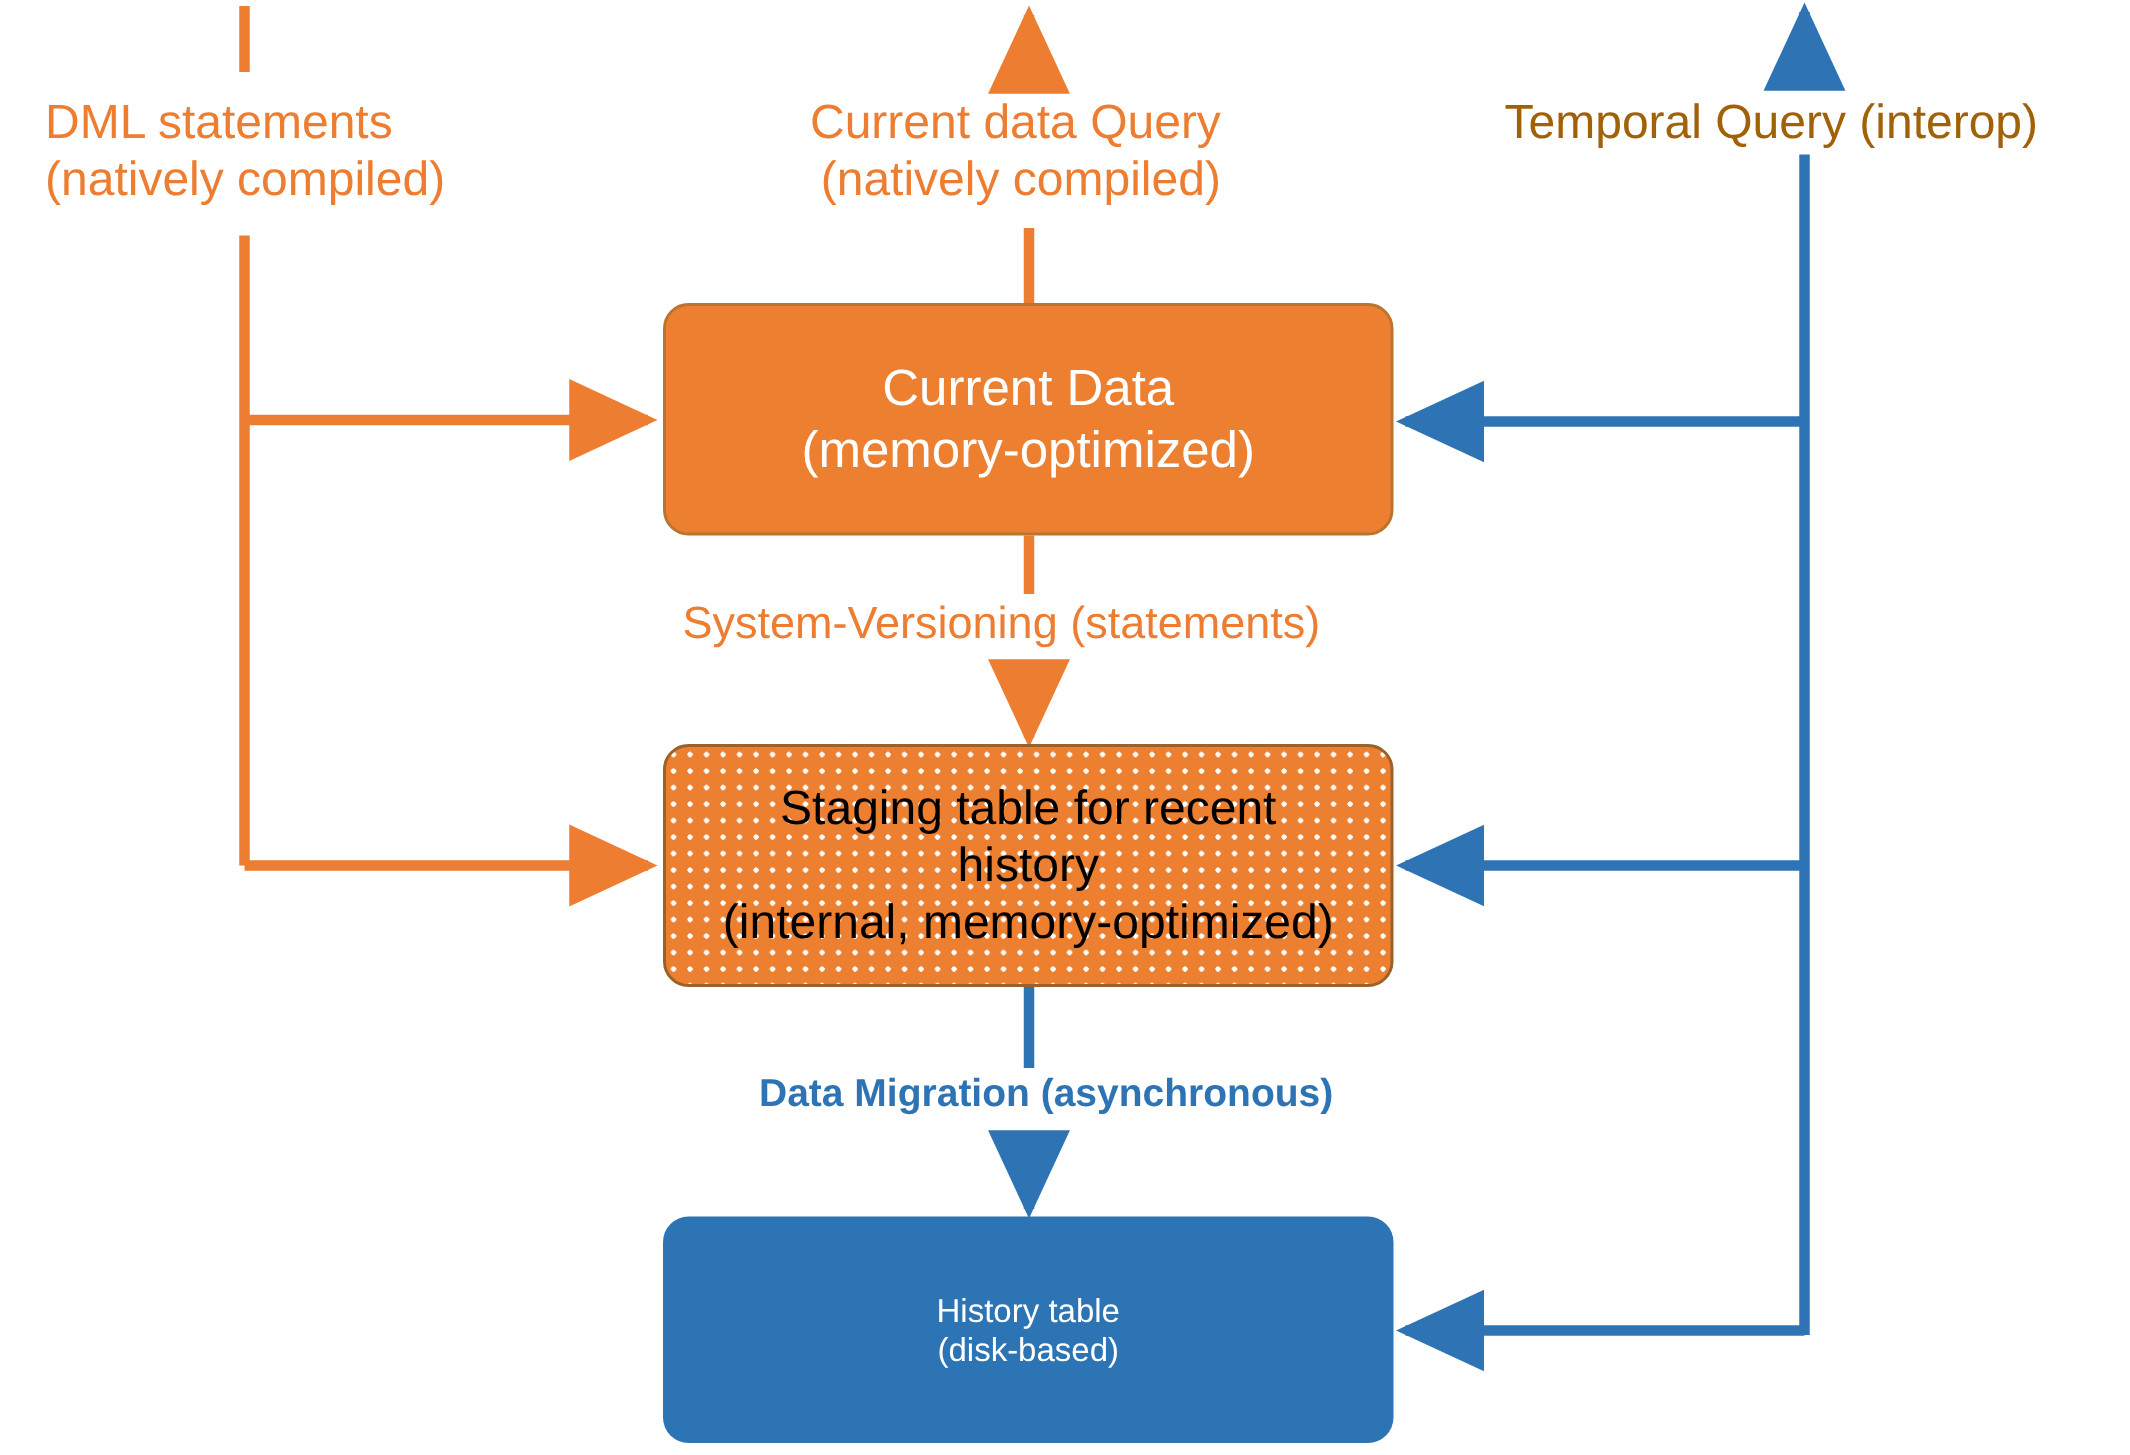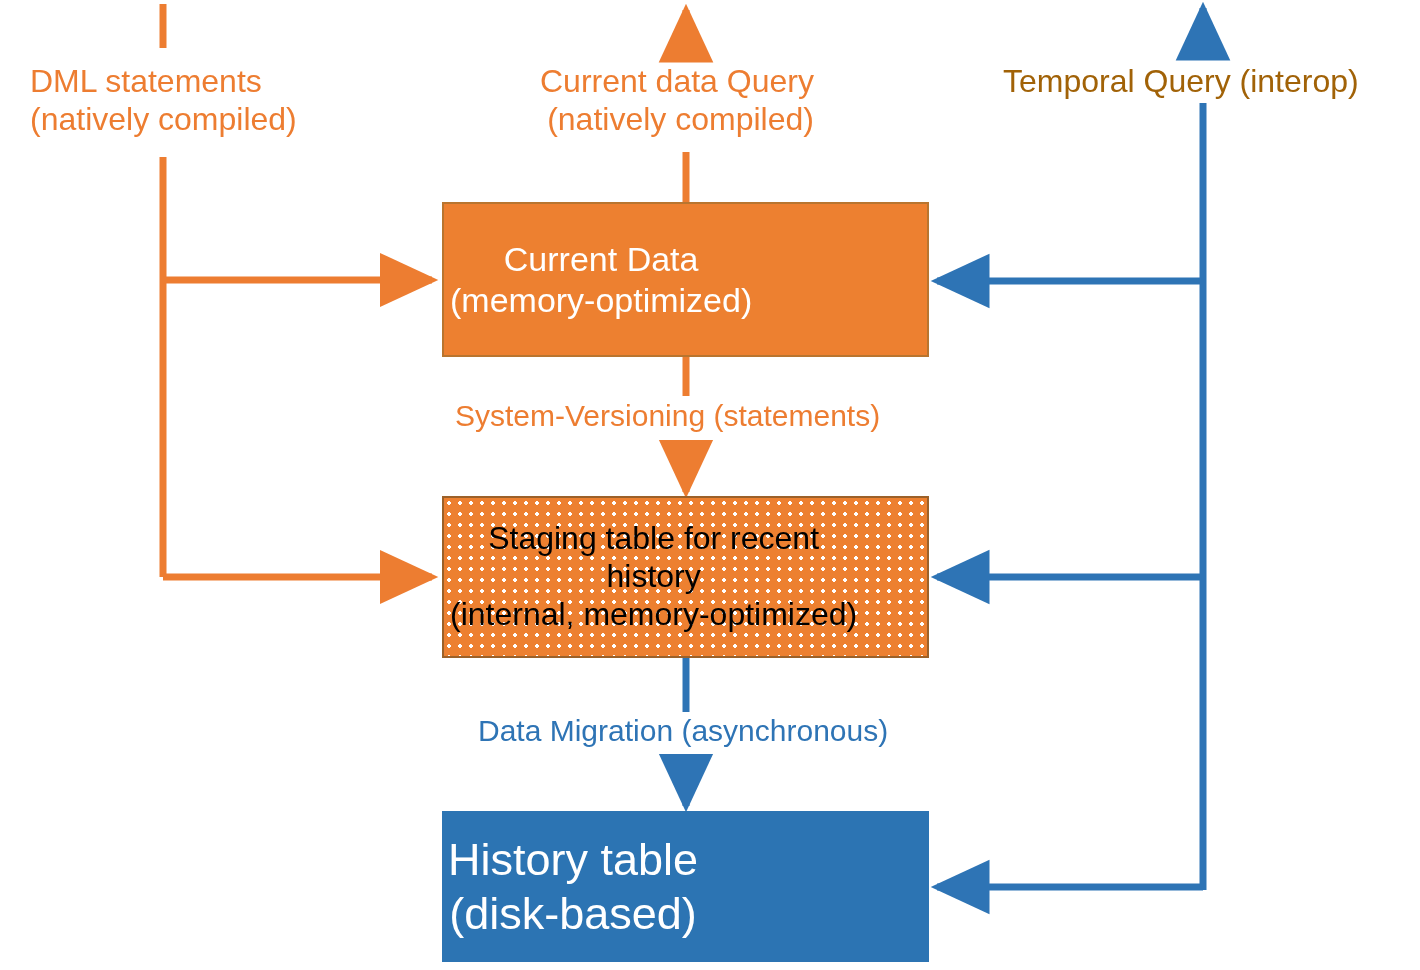--- a/index.html
+++ b/index.html
@@ -22,23 +22,24 @@
     left: 0;
     top: 0;
     width: 1420px;
     height: 970px;
   }
   .node-box {
     position: absolute;
     box-sizing: border-box;
     display: flex;
     align-items: center;
-    justify-content: flex-start;
+    justify-content: center;
     text-align: center;
     line-height: 1.18;
+    border-radius: 17px;
   }
   .node-label {
     white-space: pre-line;
     padding: 0 6px;
   }
   
   #box-current-data {
     left: 442px;
     top: 202px;
     width: 487px;
@@ -65,21 +66,21 @@
   }
   
   #box-history {
     left: 442px;
     top: 811px;
     width: 487px;
     height: 151px;
     background: #2C74B3;
     border: none;
     color: #ffffff;
-    font-size: 45px;
+    font-size: 22px;
   }
 
   .edge-text {
     position: absolute;
     white-space: pre-line;
     line-height: 1.2;
   }
   #label-dml {
     left: 30px;
     top: 62px;
@@ -99,24 +100,25 @@
     color: #a16207;
     font-size: 32px;
   }
   #label-system-versioning {
     left: 455px;
     top: 398px;
     color: #ED7D31;
     font-size: 30px;
   }
   #label-data-migration {
-    left: 478px;
+    left: 506px;
     top: 713px;
     color: #2E74B5;
-    font-size: 30px;
+    font-size: 26px;
+    font-weight: bold;
   }
 </style>
 </head>
 <body>
 
 <div id="canvas">
 
   <svg id="diagram-svg" viewBox="0 0 1420 970" xmlns="http://www.w3.org/2000/svg">
 
     <defs>

